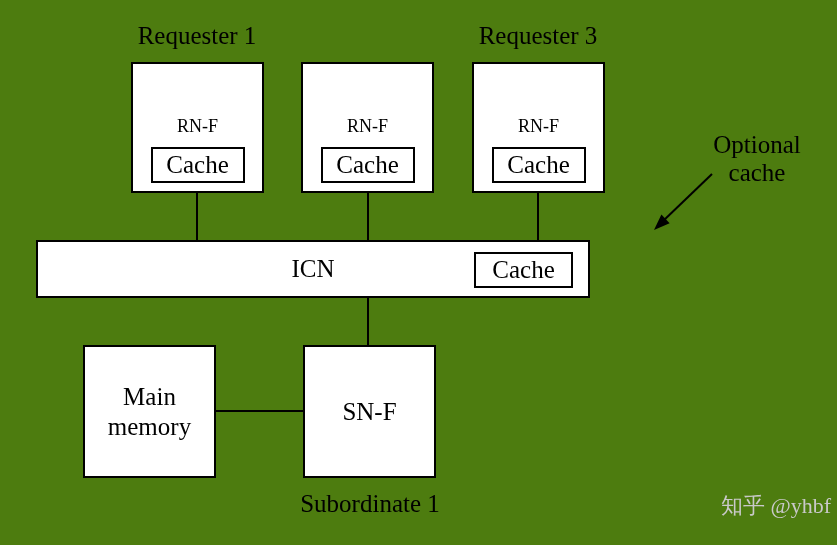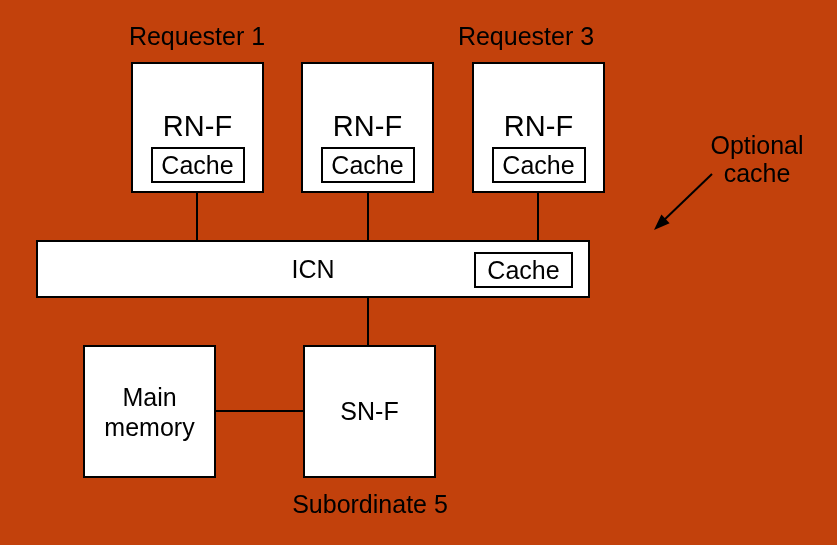--- a/index.html
+++ b/index.html
@@ -4,42 +4,42 @@
 <style>
   html, body {
     margin: 0;
     padding: 0;
     background: #ffffff;
   }
   .canvas {
     position: relative;
     width: 837px;
     height: 545px;
-    background: #c2410c;
-    font-family: Liberation Sans, sans-serif;
+    background: #4d7c0f;
+    font-family: Liberation Serif, serif;
     color: #000000;
     overflow: hidden;
   }
   .box {
     position: absolute;
     border: 2px solid #000000;
     background: #ffffff;
     box-sizing: border-box;
   }
   .req-box {
     top: 62px;
     width: 133px;
     height: 131px;
     display: flex;
     flex-direction: column;
     justify-content: flex-end;
     align-items: center;
   }
   .node-label {
-    font-size: 29px;
+    font-size: 18px;
     line-height: 30px;
     margin-bottom: 6px;
   }
   .cache-box {
     border: 2px solid #000000;
     width: 94px;
     height: 36px;
     box-sizing: border-box;
     display: flex;
     align-items: center;
@@ -157,21 +157,21 @@
     <line x1="538" y1="192" x2="538" y2="241" stroke="#000000" stroke-width="2"></line>
     <line x1="368" y1="297" x2="368" y2="346" stroke="#000000" stroke-width="2"></line>
     <line x1="215" y1="411" x2="304" y2="411" stroke="#000000" stroke-width="2"></line>
     <g>
       <line x1="712" y1="174" x2="662" y2="222" stroke="#000000" stroke-width="2"></line>
       <polygon points="654,230 661.4,214.6 669.6,223.2" fill="#000000"></polygon>
     </g>
   </svg>
 
   <div class="req-title" style="left:112px;">Requester 1</div>
-  <div class="req-title" style="left:441px;">Requester 3</div>
+  <div class="req-title" style="left:453px;">Requester 3</div>
 
   <div class="box req-box" style="left:131px;">
     <div class="node-label">RN-F</div>
     <div class="cache-box">
       <span>Cache</span>
     </div>
   </div>
   <div class="box req-box" style="left:301px;">
     <div class="node-label">RN-F</div>
     <div class="cache-box">
@@ -194,16 +194,17 @@
     </div>
   </div>
 
   <div class="box snf-box">
     <span>SN-F</span>
   </div>
 
   <div class="box mem-box">
     <div class="mem-text">Main memory</div>
   </div>
-  <div class="caption">Subordinate 5</div>
-
+  <div class="caption">Subordinate 1</div>
+
+  <div class="watermark">知乎 @yhbf</div>
 
 </div>
 
 </body></html>

